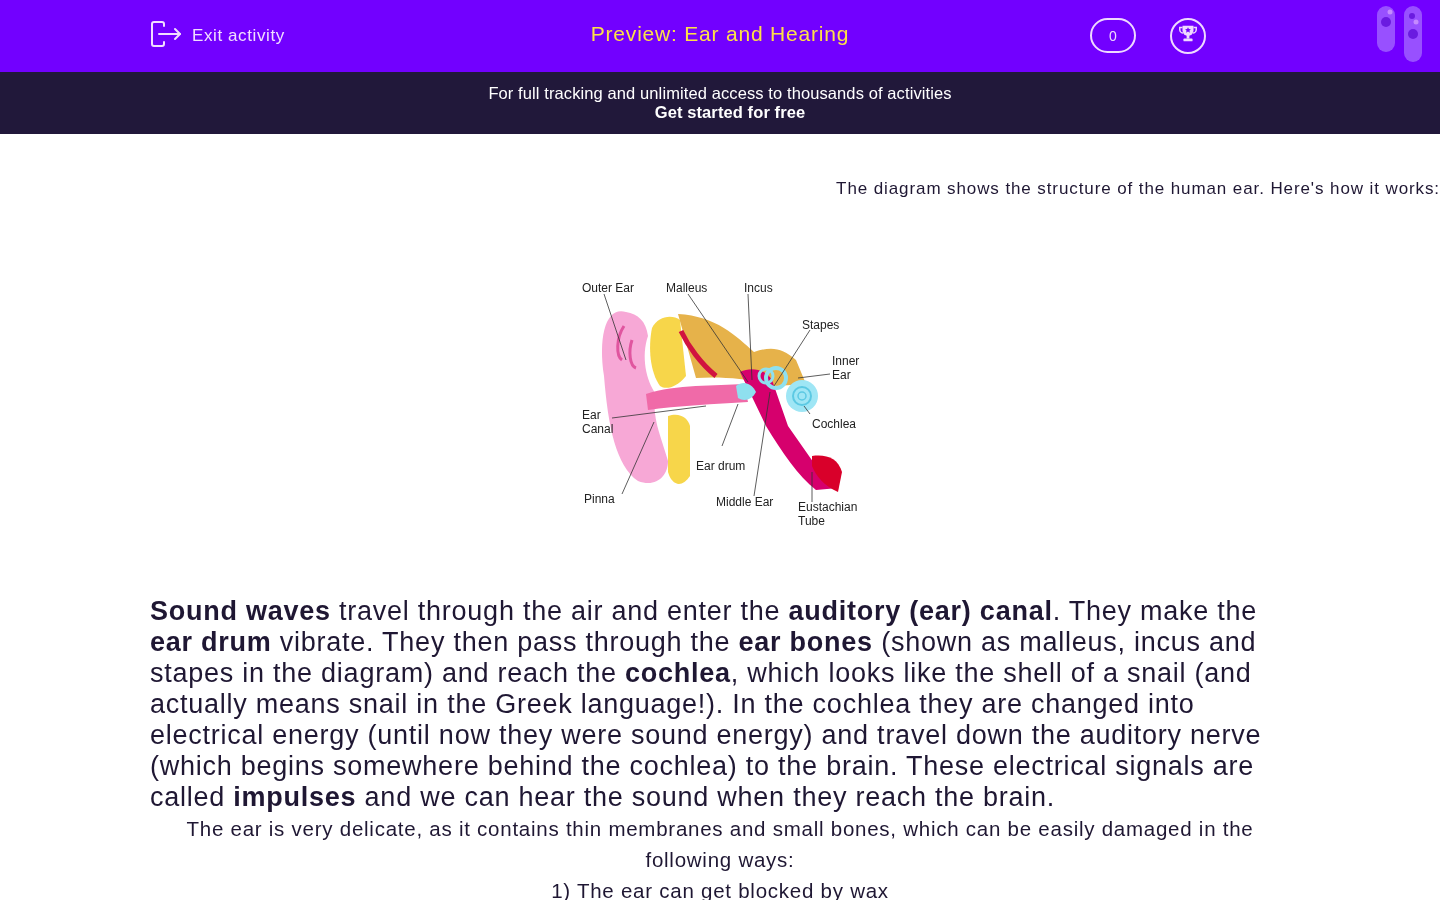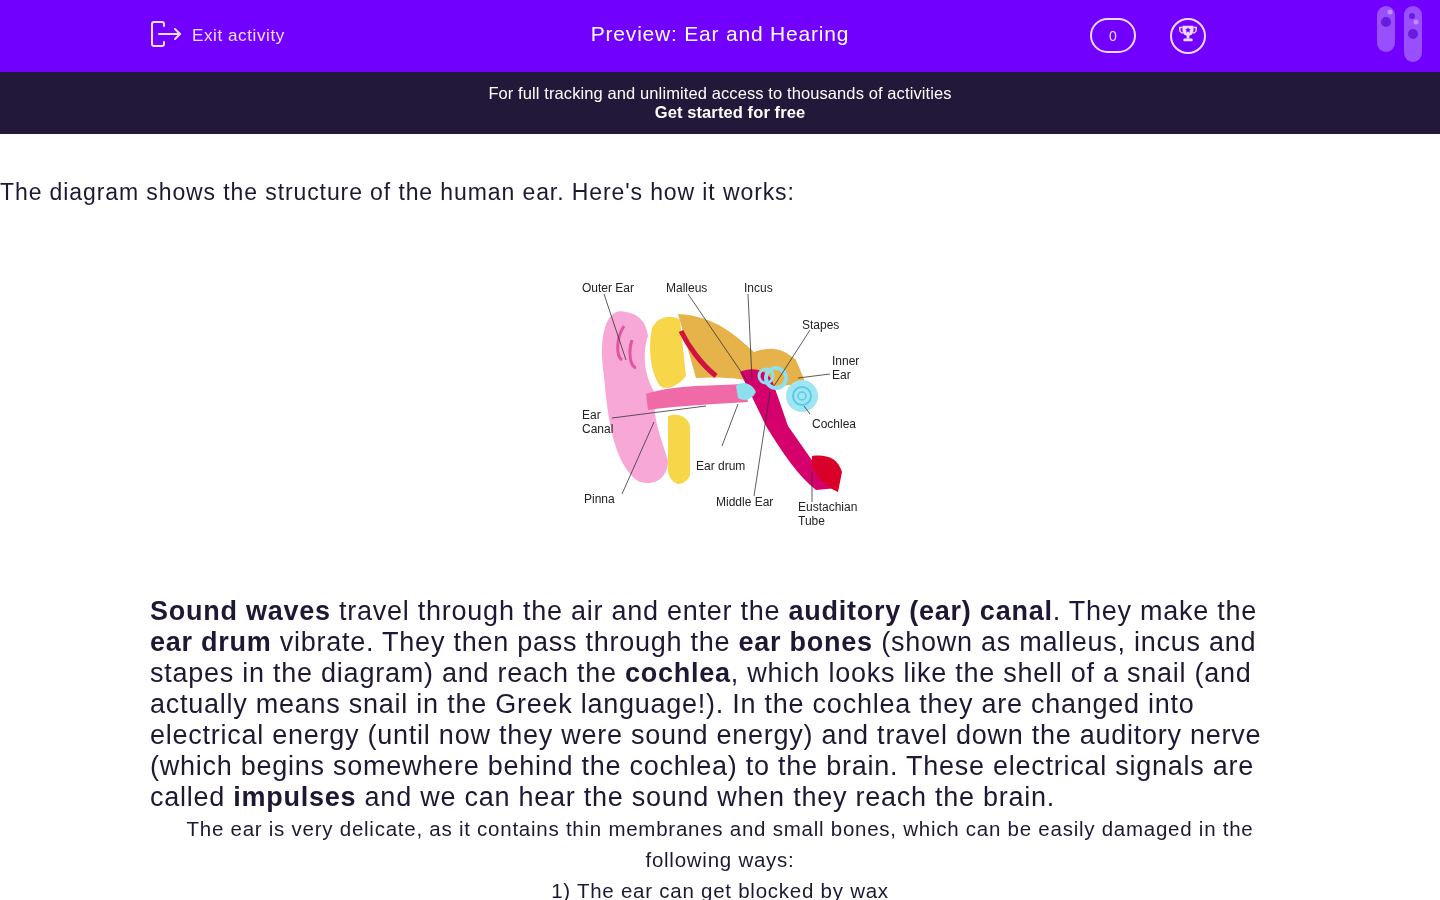--- a/index.html
+++ b/index.html
@@ -11,21 +11,21 @@
     background: #7200ff; color: #f3e6ff;
   }
   .exit-btn {
     position: absolute; left: 150px; top: 21px; height: 30px;
     display: flex; align-items: center; gap: 10px; cursor: pointer;
     color: #f1ddff; font-size: 17px; letter-spacing: 0.6px;
   }
   .exit-btn svg { width: 32px; height: 28px; }
   .title {
     position: absolute; left: 0; right: 0; top: 22px; text-align: center;
-    font-size: 21px; color: #ffffff; letter-spacing: 0.8px;
+    font-size: 21px; color: #fde047; letter-spacing: 0.8px;
   }
   .score-pill {
     position: absolute; left: 1090px; top: 18px; width: 46px; height: 35px;
     border: 2px solid #efd9ff; border-radius: 18px;
     display: flex; align-items: center; justify-content: center;
     font-size: 14px; color: #efd9ff;
   }
   .trophy-btn {
     position: absolute; left: 1170px; top: 18px; width: 36px; height: 36px;
     border: 2px solid #efd9ff; border-radius: 50%;
@@ -36,22 +36,22 @@
 
   .banner {
     position: absolute; left: 0; top: 72px; width: 1440px; height: 62px;
     background: #21183a; color: #ffffff;
     display: flex; align-items: center; justify-content: center;
     font-size: 16.5px; letter-spacing: 0.1px; flex-direction: column;
   }
   .banner .cta { font-weight: bold; margin-left: 20px; cursor: pointer; }
 
   .intro {
-    position: absolute; left: 0; right: 0; top: 179px; text-align: left;
-    font-size: 23px; letter-spacing: 0.9px; color: #1f1733;
+    position: absolute; left: 0; right: 0; top: 179px; text-align: right;
+    font-size: 17px; letter-spacing: 0.9px; color: #1f1733;
   }
 
   .diagram {
     position: absolute; left: 576px; top: 276px; width: 292px; height: 256px;
   }
   .diagram svg { width: 100%; height: 100%; }
   .lbl { font-family: "Liberation Sans", sans-serif; font-size: 12px; fill: #222; }
 
   .para {
     position: absolute; left: 150px; top: 596px; width: 1140px;

